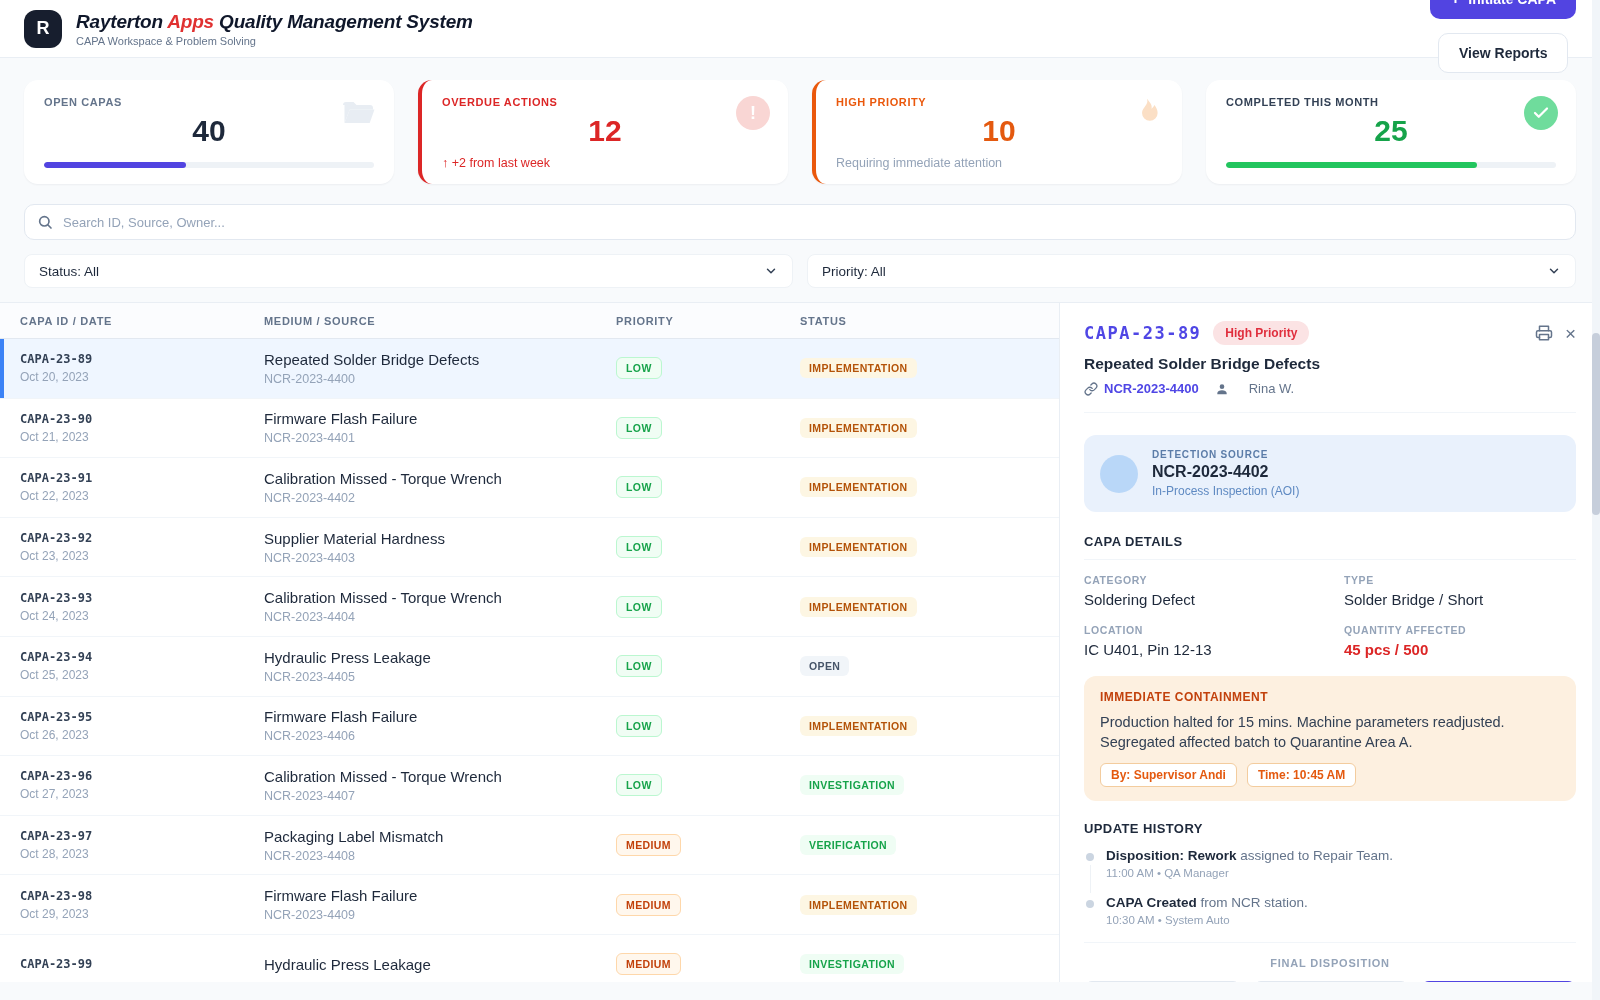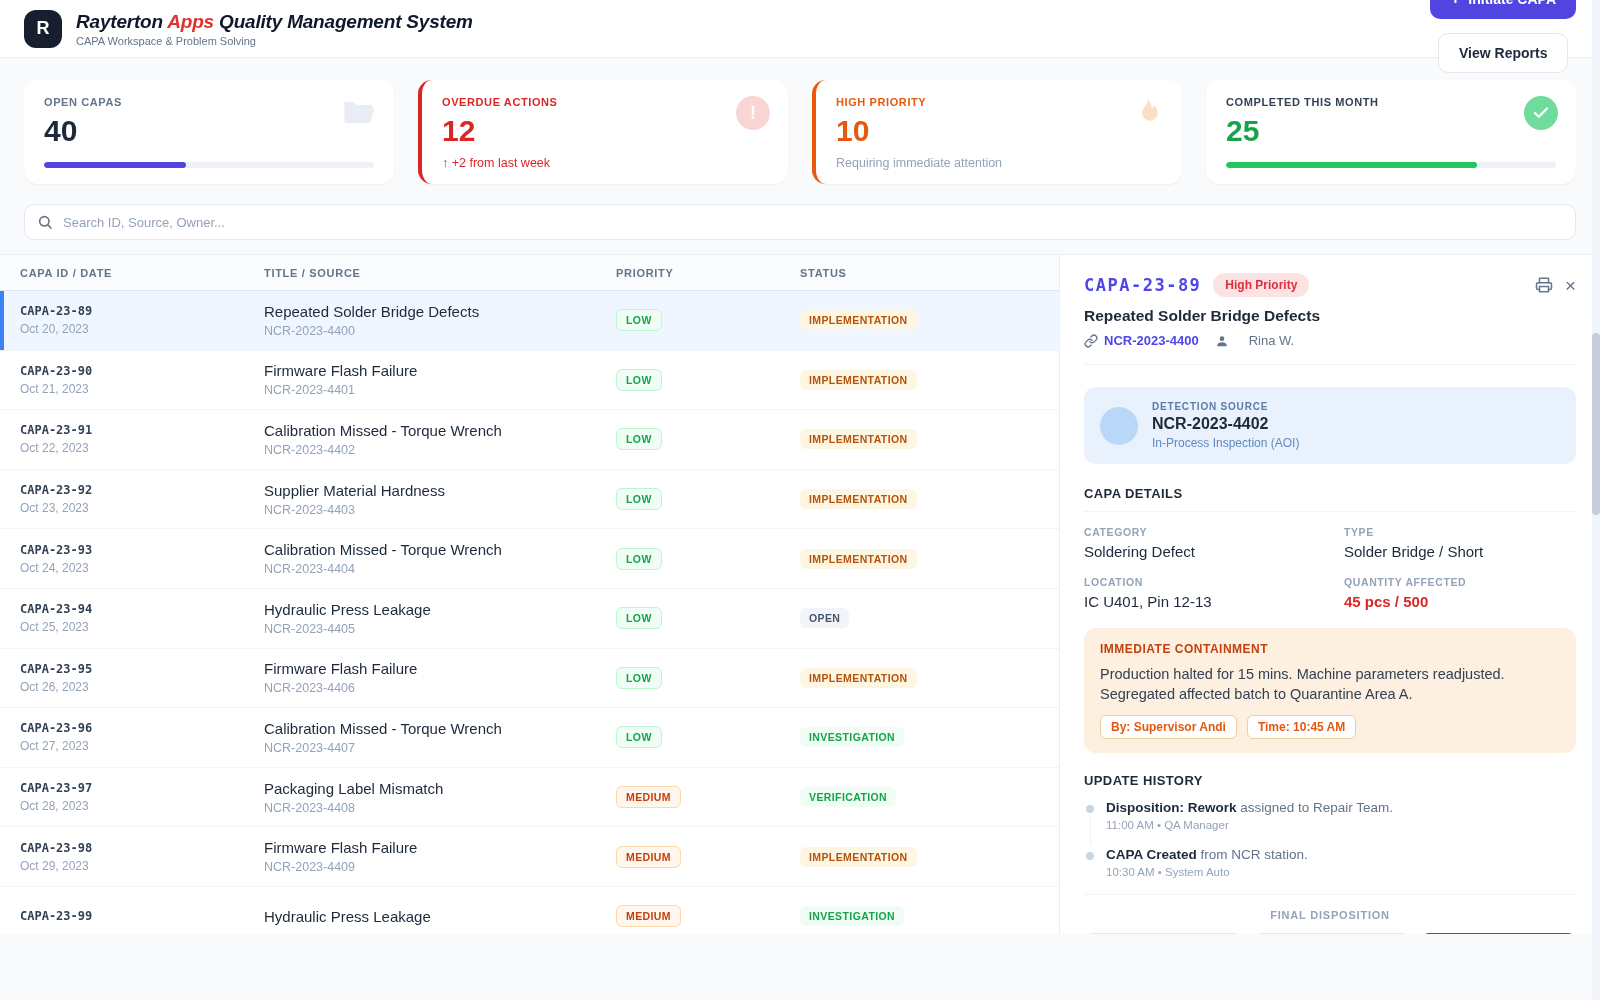--- a/index.html
+++ b/index.html
@@ -33,21 +33,21 @@
   
   .stats { display:grid; grid-template-columns:repeat(4,1fr); gap:24px; padding:22px 24px 20px; }
   .card { position:relative; background:#fff; border-radius:14px; padding:16px 20px; height:104px;
           box-shadow:0 1px 2px rgba(15,23,42,.05); }
   .card.overdue { border-left:4px solid #dc2626; }
   .card.high { border-left:4px solid #ea580c; }
   .card-label { font-size:11px; font-weight:bold; letter-spacing:.6px; color:#64748b; }
   .card.overdue .card-label { color:#dc2626; }
   .card.high .card-label { color:#ea580c; }
   .card.done .card-label { color:#334155; }
-  .card-value { font-size:30px; font-weight:bold; margin-top:6px; color:#1e293b; }
+  .card-value { font-size:30px; font-weight:bold; margin-top:6px; color:#1e293b;text-align:center; }
   .card.overdue .card-value { color:#dc2626; }
   .card.high .card-value { color:#e4590f; }
   .card.done .card-value { color:#16a34a; }
   .card-trend { font-size:12.5px; color:#dc2626; margin-top:8px; }
   .card-note { font-size:12.5px; color:#94a3b8; margin-top:8px; }
   .bar { height:6px; border-radius:3px; background:#eef2f6; margin-top:14px; overflow:hidden; }
   .bar > div { height:100%; border-radius:3px; }
   .bar-fill-indigo { background:#5244e1; }
   .bar-fill-green { background:#22c55e; }
   .card-icon { position:absolute; top:16px; right:18px; }
@@ -224,28 +224,46 @@
 <section class="filterwrap">
   <div class="searchbox">
     <span>
       <svg width="16" height="16" viewBox="0 0 24 24" fill="none" stroke="#64748b" stroke-width="2.5" stroke-linecap="round">
           <circle cx="11" cy="11" r="7"></circle>
           <line x1="21" y1="21" x2="16.5" y2="16.5"></line>
         </svg>
     </span>
     <input type="text" placeholder="Search ID, Source, Owner..." style="">
   </div>
+  <div class="selectrow">
+    <div class="select">
+      <span>Status: All</span>
+      <span>
+        <svg width="14" height="14" viewBox="0 0 24 24" fill="none" stroke="#334155" stroke-width="2.5" stroke-linecap="round" stroke-linejoin="round">
+            <polyline points="6 9 12 15 18 9"></polyline>
+          </svg>
+      </span>
+    </div>
+    <div class="select">
+      <span>Priority: All</span>
+      <span>
+        <svg width="14" height="14" viewBox="0 0 24 24" fill="none" stroke="#334155" stroke-width="2.5" stroke-linecap="round" stroke-linejoin="round">
+            <polyline points="6 9 12 15 18 9"></polyline>
+          </svg>
+      </span>
+    </div>
+  </div>
 </section>
 
 <div class="workspace">
 
   <div class="tablewrap">
     <div class="thead">
       <div class="th">CAPA ID / DATE</div>
-      <div class="th">TITLE / SOURCE</div>
+      <div class="th">MEDIUM / SOURCE</div>
       <div class="th">PRIORITY</div>
       <div class="th">STATUS</div>
     </div>
     <div>
         <div class="trow selected">
           <div>
             <div class="cid">CAPA-23-89</div>
             <div class="cdate">Oct 20, 2023</div>
           </div>
           <div>

